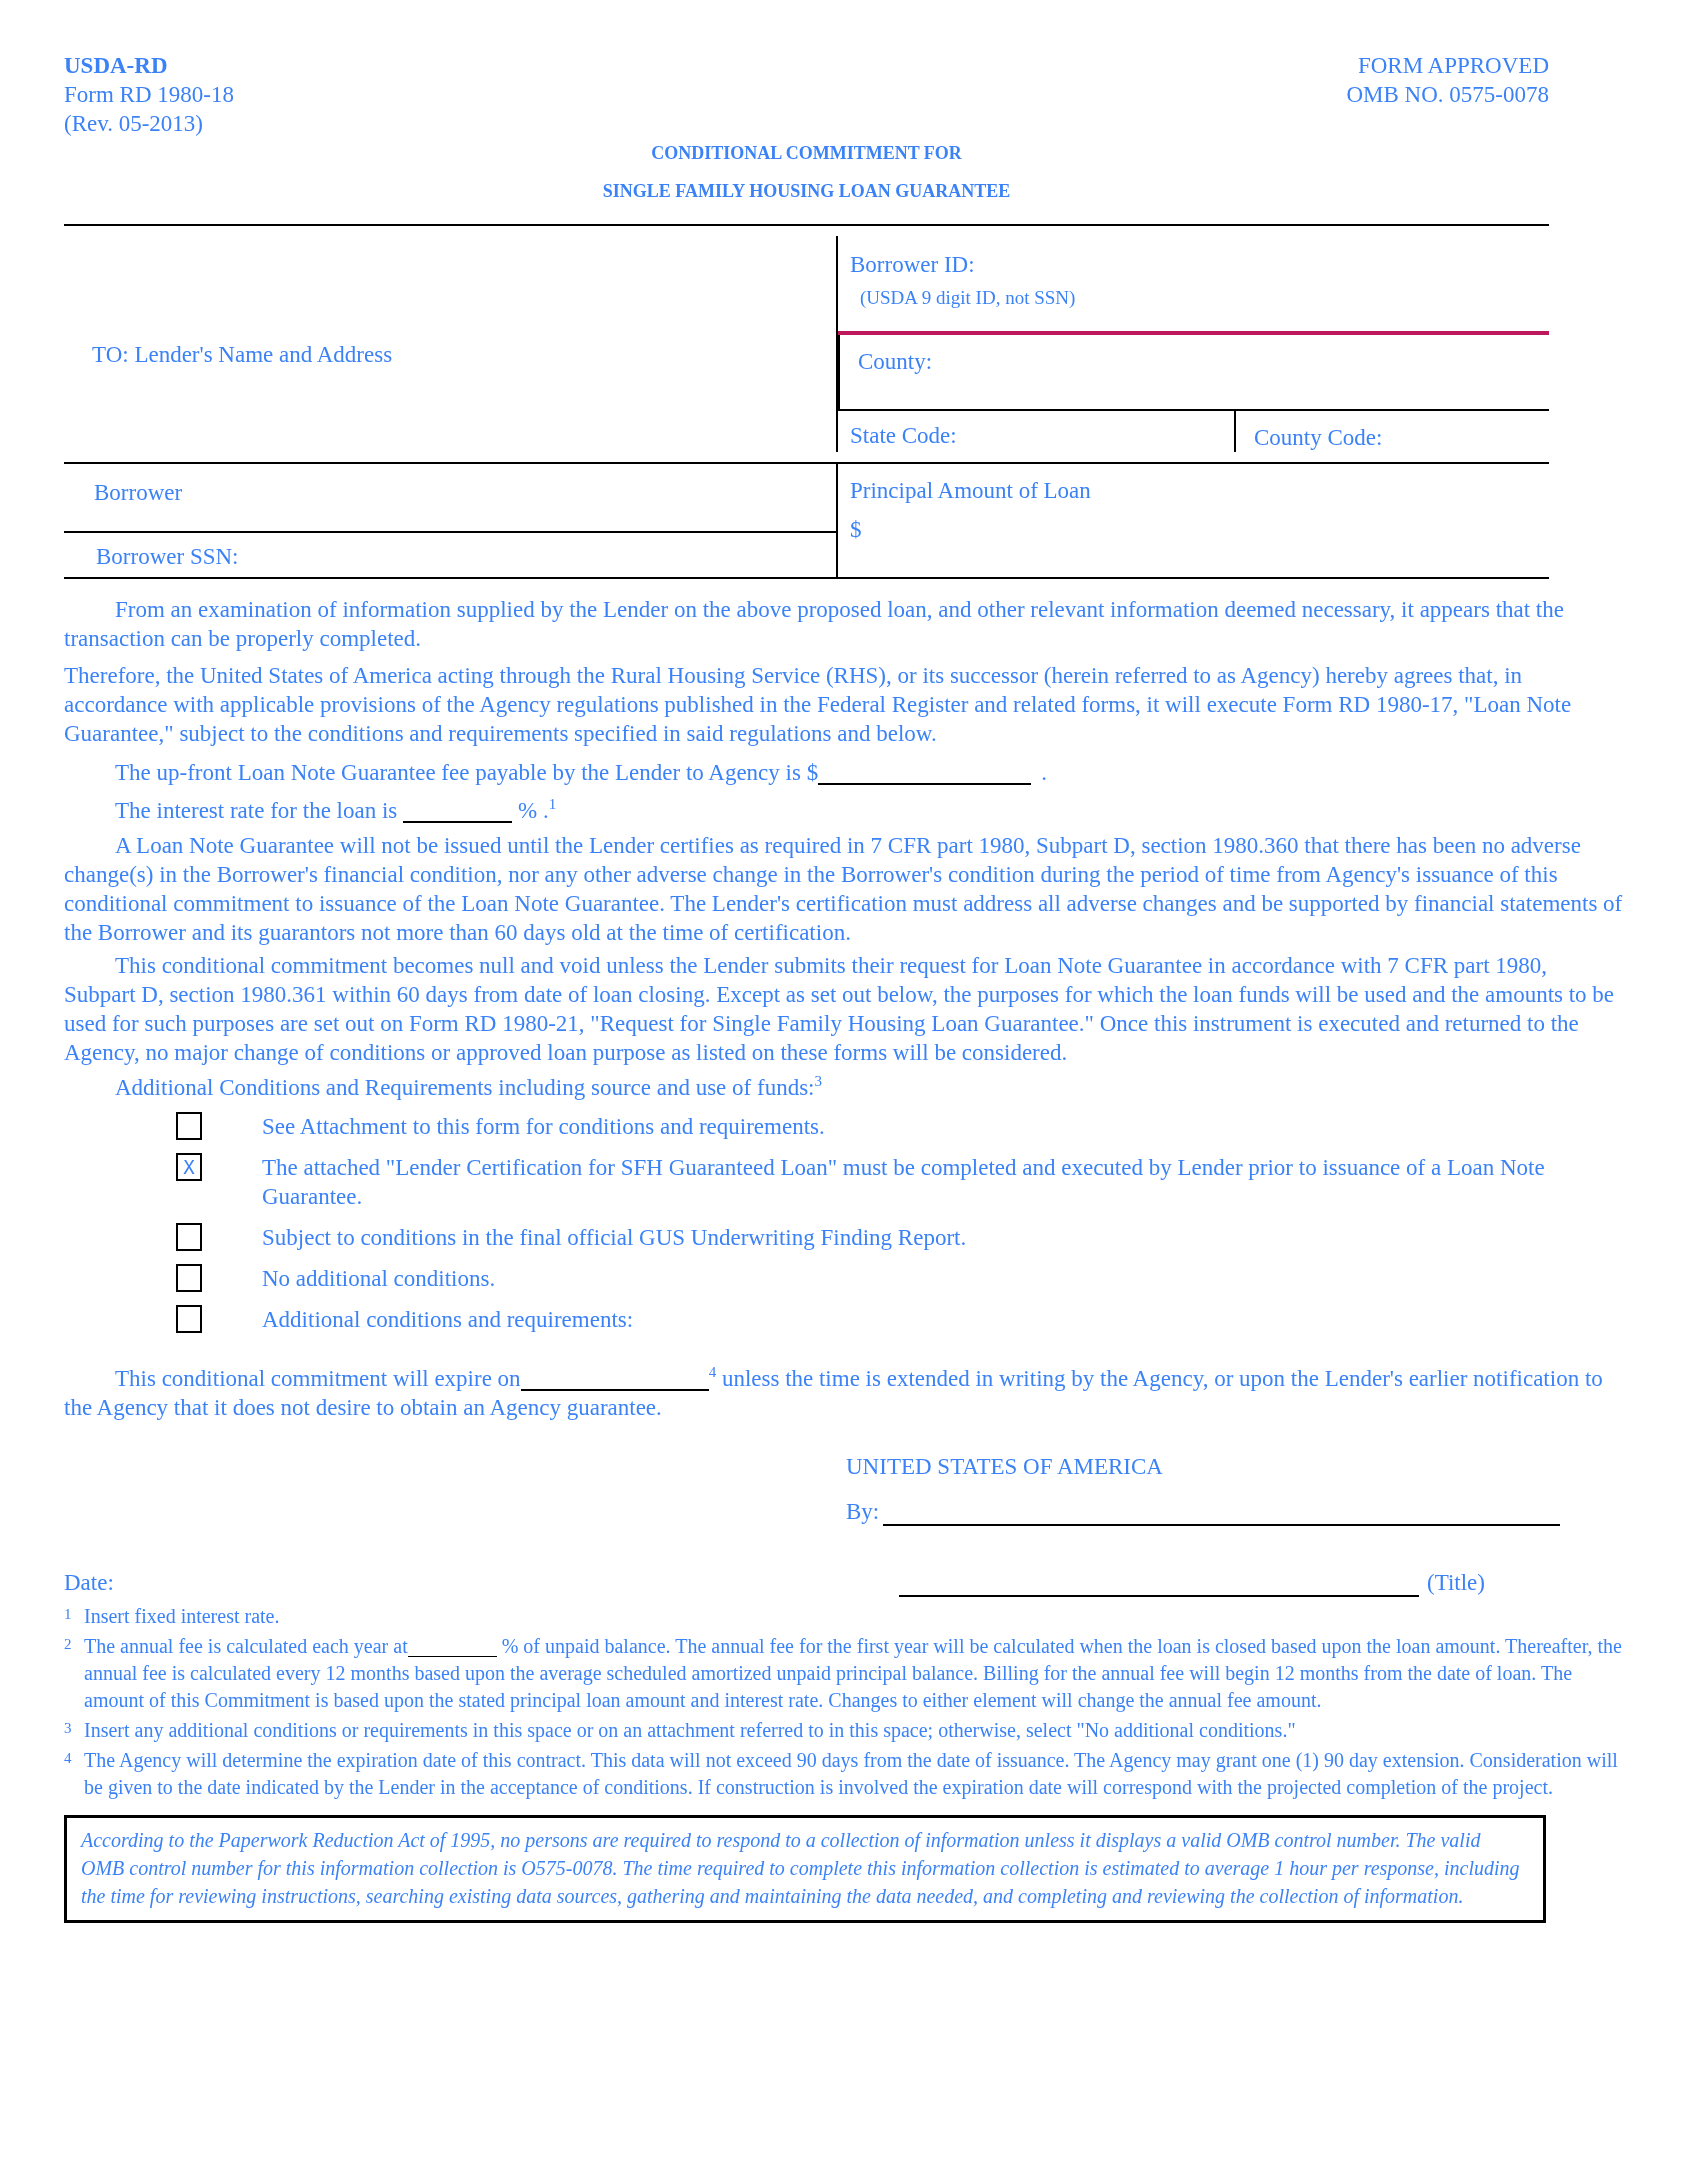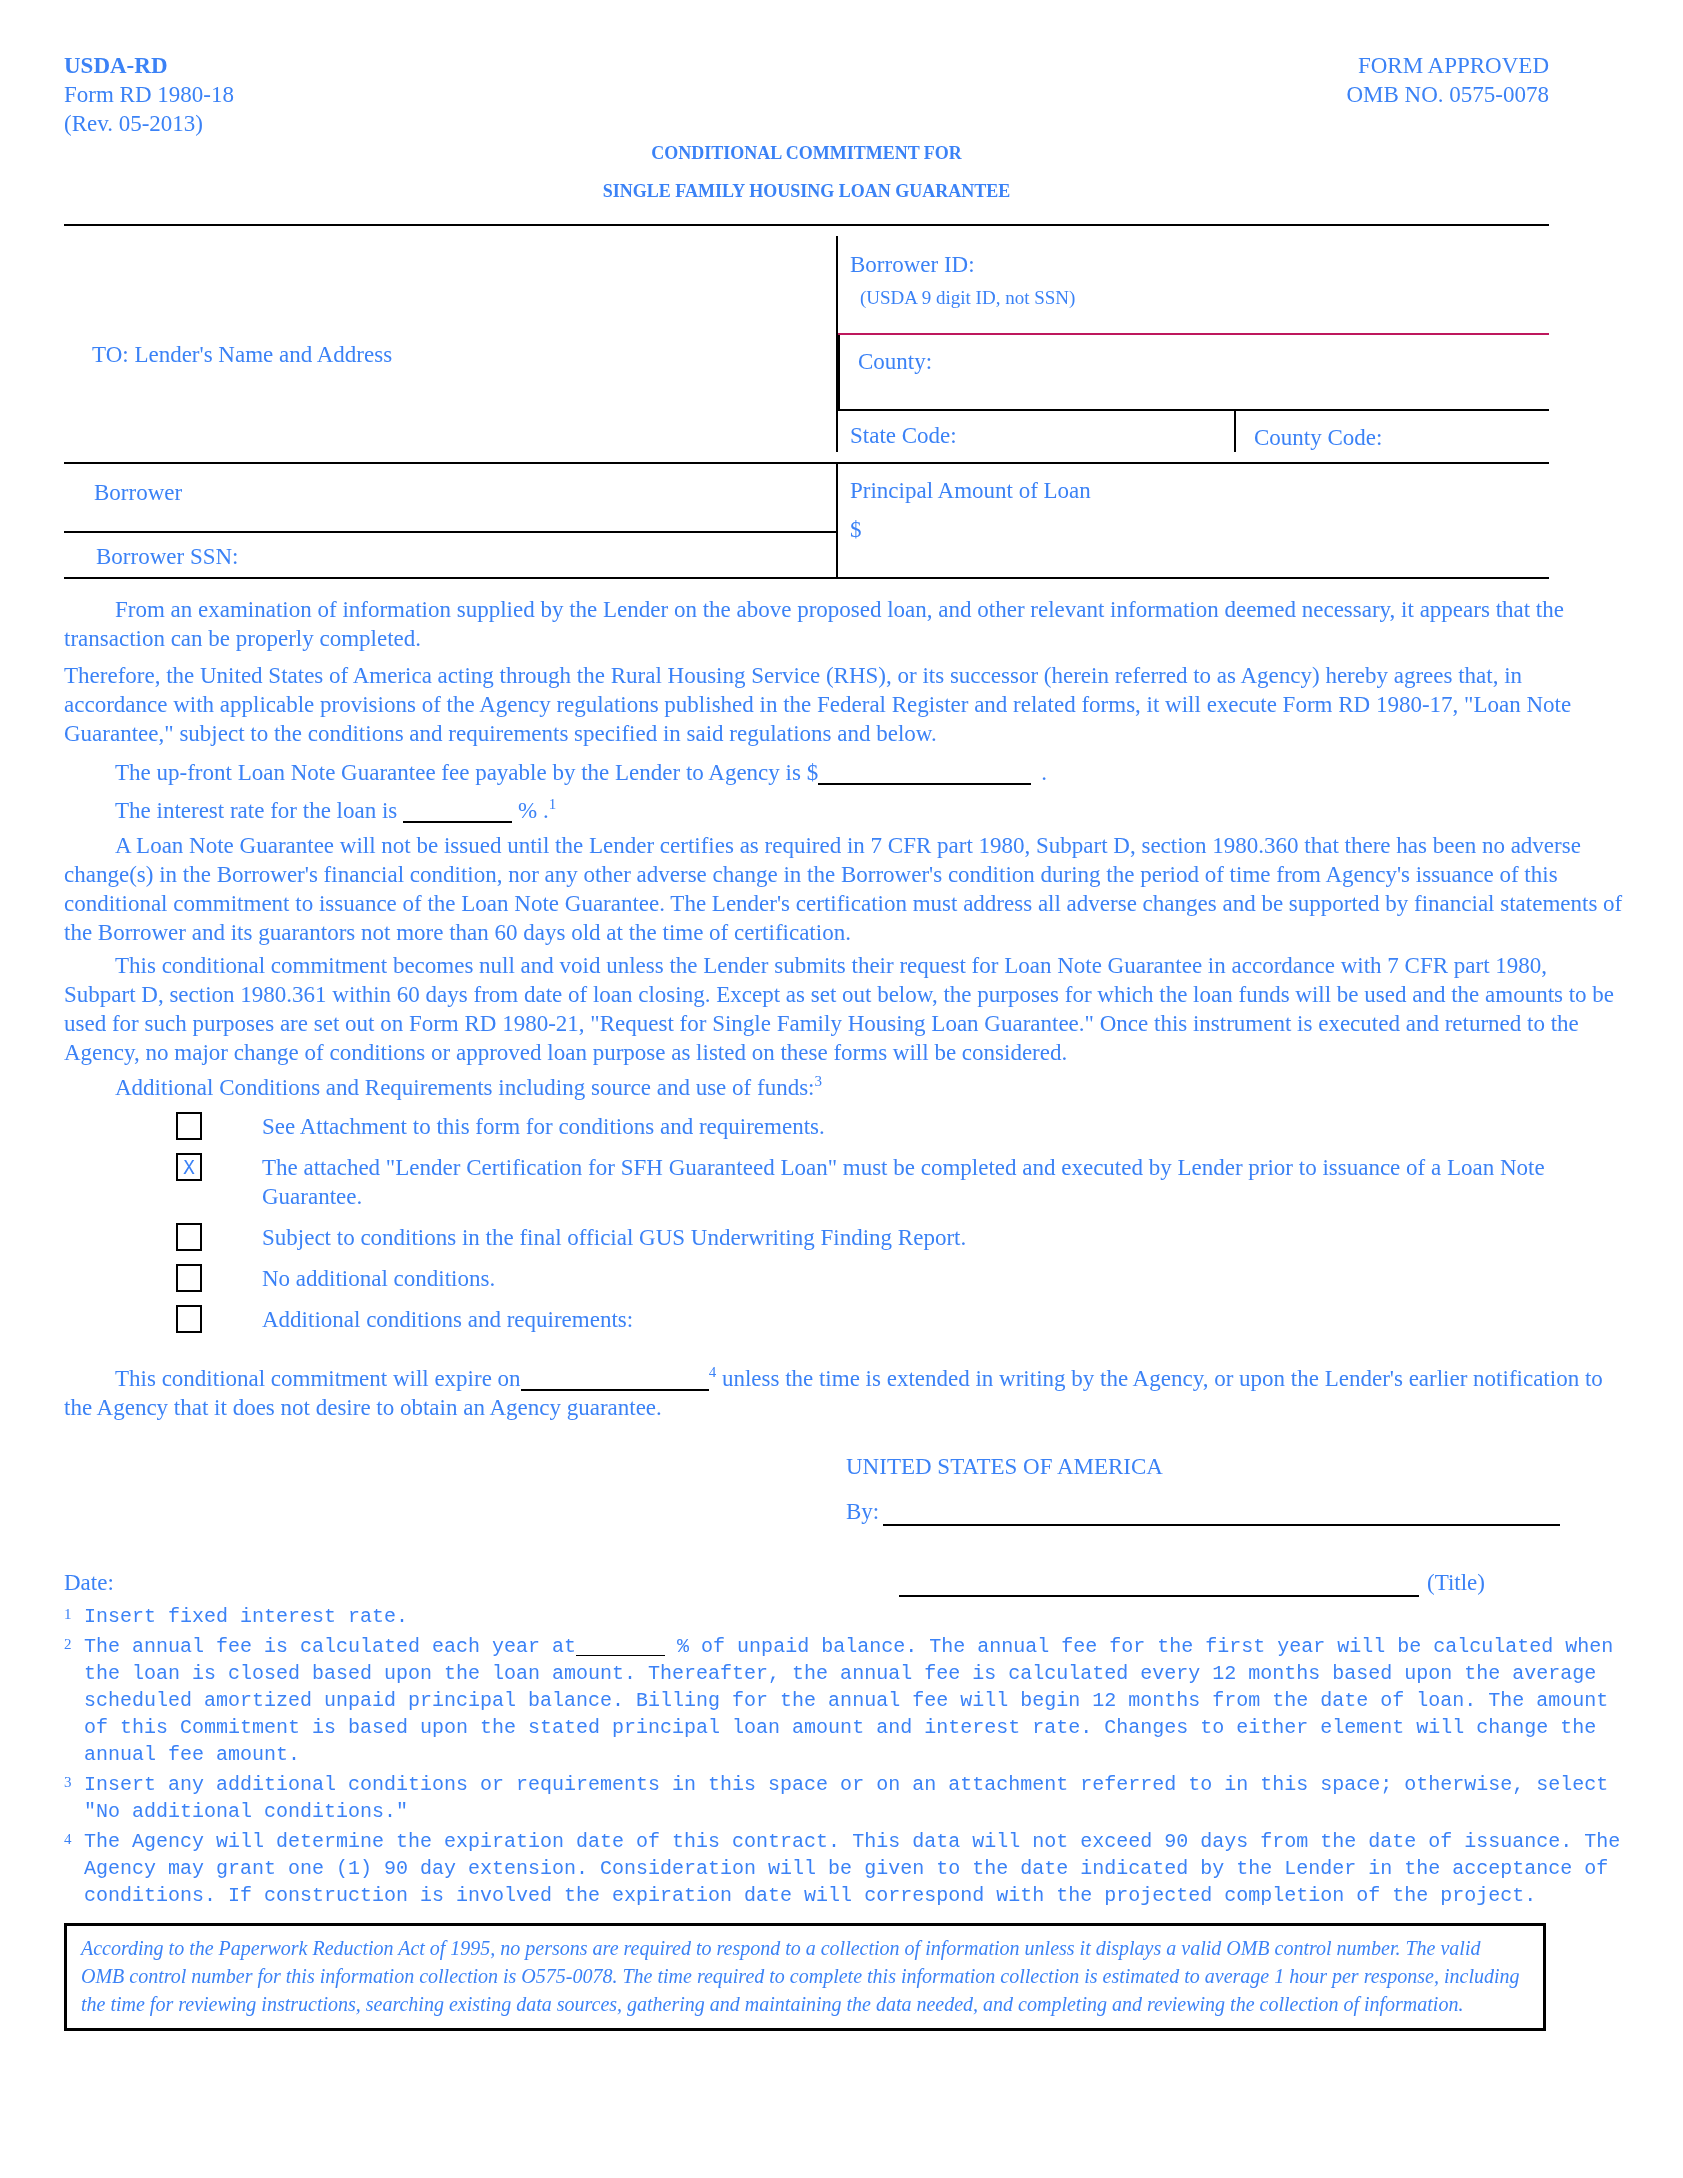--- a/index.html
+++ b/index.html
@@ -23,21 +23,21 @@
   .hdr-left div, .hdr-right div { line-height:29px; }
   .hdr-right { text-align:right; padding-right:0; }
   .hdr { width:1485px; }
   .title { width:1485px; text-align:center; font-weight:bold; font-size:18px; line-height:38px; margin-top:-4px; margin-bottom:14px; }
 
   
   .ftable { width:1485px; border-top:2px solid #000; border-bottom:2px solid #000; }
   .trow1 { display:flex; height:238px; border-bottom:2px solid #000;align-items:center; }
   .cell-to { width:772px; padding:20px 0 0 28px; }
   .cell-r { flex:1; border-left:2px solid #000; display:flex; flex-direction:column; }
-  .cell-bid { height:99px; border-bottom:2px solid #be185d; padding:14px 0 8px 12px; }
+  .cell-bid { height:99px; border-bottom:4px solid #be185d; padding:14px 0 8px 12px; }
   .hint { font-size:19px; line-height:22px; padding-left:10px; margin-top:8px; }
   .r2 { display:flex; height:76px; border-bottom:2px solid #000; }
   .cell-state { width:396px; padding:12px 0 0 12px; }
   .cell-county { flex:1; border-left:2px solid #000; padding:12px 0 0 18px; }
   .r3 { display:flex; flex:1; }
   .cell-statecode { width:396px; padding:10px 0 0 12px; }
   .cell-countycode { flex:1; border-left:2px solid #000; padding:12px 0 0 18px; }
   .trow2 { display:flex; height:113px; }
   .t-left { width:772px; display:flex; flex-direction:column; }
   .cell-borrower { height:69px; border-bottom:2px solid #000; padding:14px 0 0 30px; }
@@ -67,21 +67,21 @@
   .sigline { flex:1; border-bottom:2px solid #000; margin-left:4px; }
   .date-row { display:flex; align-items:flex-end; margin-top:42px; }
   .title-group { margin-left:auto; margin-right:139px; display:flex; align-items:flex-end; }
   .title-line { width:520px; border-bottom:2px solid #000; height:10px; }
   .title-label { margin-left:8px; }
 
   
   .footnotes { margin-top:6px; }
   .footnote { display:flex; font-size:20px; line-height:27px; margin-top:3px; }
   .fn-ref { flex:none; width:20px; font-size:15px; position:relative; top:-2px; }
-  .fn-text { flex:1;font-family:Liberation Mono, monospace; }
+  .fn-text { flex:1; }
   .fn-blank { display:inline-block; width:89px; border-bottom:1.5px solid #000; position:relative; top:4px; }
 
   
   .notice-box { width:1482px; border:3px solid #000; margin-top:14px; padding:8px 16px 10px 14px;
                 font-style:italic; font-size:20px; line-height:28px; }
 </style>
 </head>
 <body>
 
 <div class="page">

